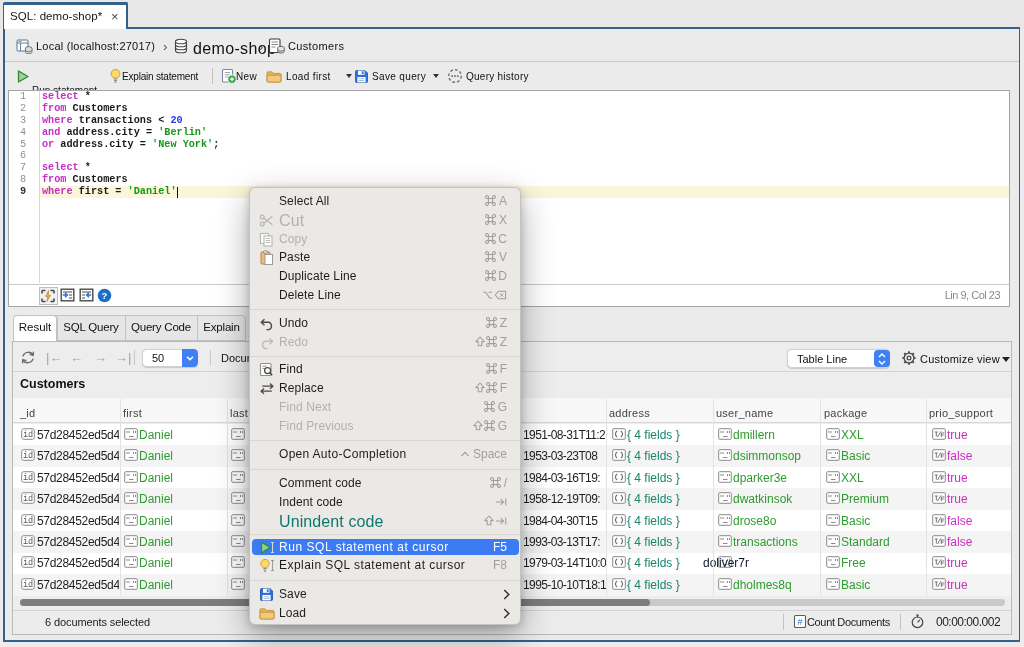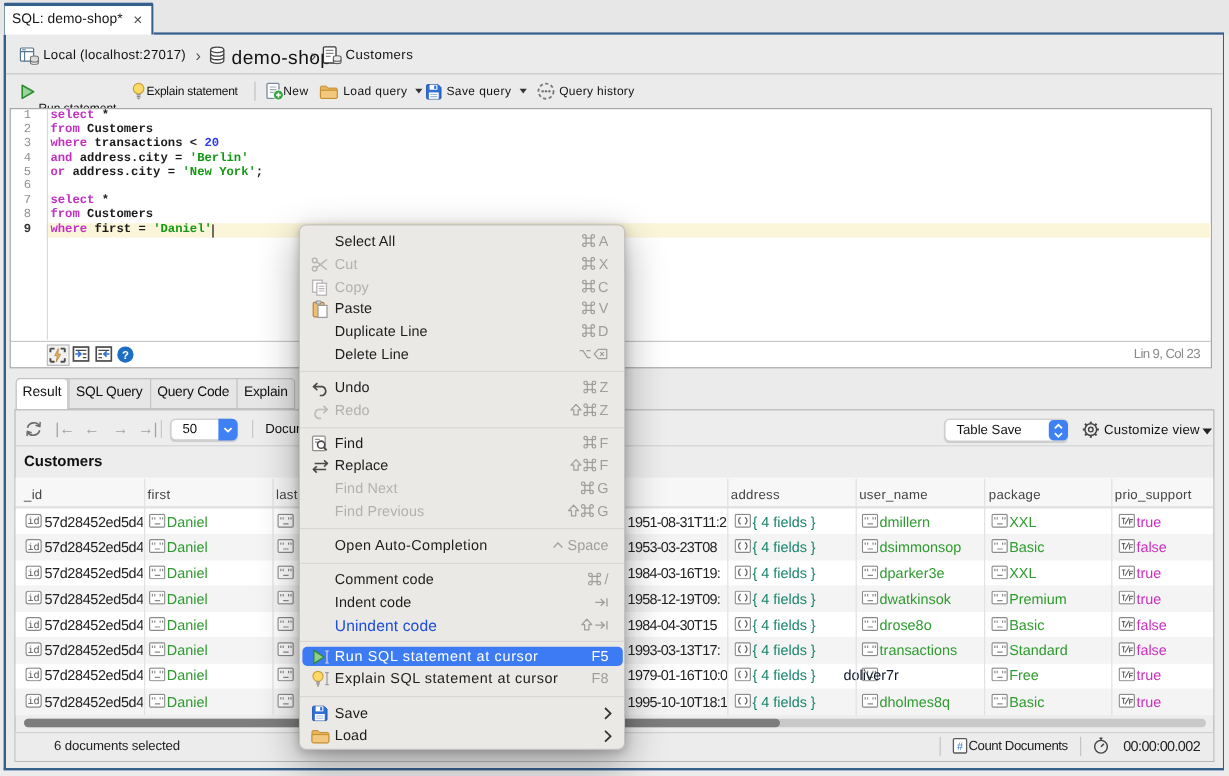--- a/index.html
+++ b/index.html
@@ -72,21 +72,21 @@
       <path d="M12 9.2 v4 M10 11.2 h4" stroke="#fff" stroke-width="1.3"></path>
     </svg>
   </div>
 <div class="a" style="left:236px;top:71px;font-size:10px;letter-spacing:0.4px;color:#111">New</div>
 <div class="a ic" style="left:266px;top:70px">
     <svg width="16" height="13" viewBox="0 0 16 13" style="">
       <path d="M1 2.8 a1 1 0 0 1 1-1 H6 L7.5 3.4 H14 a1 1 0 0 1 1 1 V11 a1 1 0 0 1 -1 1 H2 a1 1 0 0 1 -1-1 Z" fill="#e9b35c" stroke="#c08c2c" stroke-width="0.8"></path>
       <path d="M1 5.2 H15 V11 a1 1 0 0 1 -1 1 H2 a1 1 0 0 1 -1-1 Z" fill="#f2c87e" stroke="#c08c2c" stroke-width="0.8"></path>
     </svg>
   </div>
-<div class="a" style="left:286px;top:71px;font-size:10px;letter-spacing:0.35px;color:#111">Load query</div>
+<div class="a" style="left:286px;top:71px;font-size:10px;letter-spacing:0.35px;color:#111">Load first</div>
 <div class="a" style="left:346px;top:74px;width:0;height:0;border:3.5px solid transparent;border-top:4.5px solid #333"></div>
 <div class="a ic" style="left:354px;top:69px">
     <svg width="15" height="15" viewBox="0 0 15 15" style="">
       <path d="M1.5 2.5 a1 1 0 0 1 1-1 H11 L13.5 4 V12.5 a1 1 0 0 1 -1 1 H2.5 a1 1 0 0 1 -1-1 Z" fill="#2f6fd6" stroke="#1d54ab" stroke-width="0.8"></path>
       <rect x="4" y="1.6" width="6.5" height="4.2" fill="#fff"></rect>
       <rect x="7.8" y="2.3" width="1.8" height="2.8" fill="#2f6fd6"></rect>
       <rect x="3.4" y="8" width="8.2" height="5.4" fill="#fff"></rect>
       <path d="M4.6 9.7 h5.8 M4.6 11.5 h5.8" stroke="#9fb8dd" stroke-width="0.9"></path>
     </svg>
   </div>
@@ -183,21 +183,21 @@
 <div class="a" style="left:134px;top:350px;width:1px;height:15px;background:#c8c8c8"></div>
 <div class="a" style="left:142px;top:349px;width:56px;height:18px;background:#fff;border:1px solid #d0d0d0;border-radius:4.5px;box-shadow:0 0.5px 1px rgba(0,0,0,0.15)"></div>
 <div class="a" style="left:152px;top:352px;font-size:11px;color:#111">50</div>
 <div class="a" style="left:182px;top:349px;width:16px;height:18px;background:#3f80f4;border-radius:0 4.5px 4.5px 0"></div>
 <svg class="a" width="10" height="8" viewBox="0 0 10 8" style="left:185px;top:354px">
     <path d="M2 2.8 L5 5.6 L8 2.8" fill="none" stroke="#fff" stroke-width="1.5"></path>
   </svg>
 <div class="a" style="left:210px;top:350px;width:1px;height:15px;background:#c8c8c8"></div>
 <div class="a" style="left:221px;top:352px;font-size:11px;color:#111">Documents in page</div>
 <div class="a" style="left:787px;top:349px;width:103px;height:19px;background:#fff;border:1px solid #d0d0d0;border-radius:4.5px;box-shadow:0 0.5px 1px rgba(0,0,0,0.15)"></div>
-<div class="a" style="left:797px;top:352.5px;font-size:11px;color:#111">Table Save</div>
+<div class="a" style="left:797px;top:352.5px;font-size:11px;color:#111">Table Line</div>
 <div class="a" style="left:874px;top:350px;width:16px;height:17px;background:#3f80f4;border-radius:4px"></div>
 <svg class="a" width="10" height="14" viewBox="0 0 10 14" style="left:877px;top:351.5px">
     <path d="M2 5 L5 2 L8 5 M2 9 L5 12 L8 9" fill="none" stroke="#fff" stroke-width="1.4"></path>
   </svg>
 <div class="a ic" style="left:902px;top:351px">
     <svg width="14" height="14" viewBox="0 0 14 14" style="">
       <circle cx="7" cy="7" r="4.9" fill="none" stroke="#444" stroke-width="1.3"></circle>
       <circle cx="7" cy="7" r="1.9" fill="none" stroke="#444" stroke-width="1.2"></circle>
       <path d="M12.1 7.0 L13.8 7.0" stroke="#444" stroke-width="1.7"></path>
       <path d="M10.6 10.6 L11.8 11.8" stroke="#444" stroke-width="1.7"></path>
@@ -562,21 +562,21 @@
     </svg>
   </div>
 <div class="a" style="left:139px;top:556.4px;font-size:12px;color:#2e9b2e">Daniel</div>
 <div class="a ic" style="left:231px;top:556.4px">
     <svg width="14" height="12" viewBox="0 0 14 12" style="">
       <rect x="0.7" y="0.7" width="12.6" height="10.6" rx="1" fill="#fff" stroke="#8a8a8a" stroke-width="1"></rect>
       <path d="M3 3 v2 M5 3 v2 M9.5 3 v2 M11.5 3 v2" stroke="#8a8a8a" stroke-width="1"></path>
       <path d="M5 8.5 h4.5" stroke="#8a8a8a" stroke-width="1"></path>
     </svg>
   </div>
-<div class="a" style="left:523px;top:556.4px;width:83px;overflow:hidden;font-size:12px;letter-spacing:-0.6px;color:#222;white-space:nowrap">1979-01-16T10:0</div>
+<div class="a" style="left:523px;top:556.4px;width:83px;overflow:hidden;font-size:12px;letter-spacing:-0.6px;color:#222;white-space:nowrap">1979-03-14T10:0</div>
 <div class="a ic" style="left:612px;top:556.4px">
     <svg width="14" height="12" viewBox="0 0 14 12" style="">
       <rect x="0.7" y="0.7" width="12.6" height="10.6" rx="1" fill="#fff" stroke="#8a8a8a" stroke-width="1"></rect>
       <path d="M5.2 3 a3.5 3.5 0 0 0 0 6 M8.8 3 a3.5 3.5 0 0 1 0 6" fill="none" stroke="#666" stroke-width="1.1"></path>
     </svg>
   </div>
 <div class="a" style="left:627px;top:556.4px;font-size:12px;color:#17856b">{ 4 fields }</div>
 <div class="a ic" style="left:718px;top:556.4px">
     <svg width="14" height="12" viewBox="0 0 14 12" style="">
       <rect x="0.7" y="0.7" width="12.6" height="10.6" rx="1" fill="#fff" stroke="#8a8a8a" stroke-width="1"></rect>
@@ -691,21 +691,21 @@
         <path d="M3.4 3.4 h4.2 v4.2 h-4.2 z M3.4 3.4 H2.3 A1.45 1.45 0 1 1 3.4 2.3 Z M7.6 3.4 V2.3 A1.45 1.45 0 1 1 8.7 3.4 Z M7.6 7.6 H8.7 A1.45 1.45 0 1 1 7.6 8.7 Z M3.4 7.6 V8.7 A1.45 1.45 0 1 1 2.3 7.6 Z" fill="none" stroke="#a09e9b" stroke-width="1.05"></path>
       </svg>
     </span><span style="margin-left:2.5px">A</span></div>
 <div class="a ic" style="left:258px;top:212.5px;width:17px;height:15px">
     <svg width="15" height="15" viewBox="0 0 15 15" style="">
       <circle cx="3.2" cy="4" r="1.9" fill="none" stroke="#b5b5b5" stroke-width="1.2"></circle>
       <circle cx="3.2" cy="11" r="1.9" fill="none" stroke="#b5b5b5" stroke-width="1.2"></circle>
       <path d="M4.8 5 L13.4 11.8 M4.8 10 L13.4 3.2" stroke="#b5b5b5" stroke-width="1.2"></path>
     </svg>
   </div>
-<div class="a" style="left:279px;top:210.5px;height:19px;line-height:19px;font-size:12px;letter-spacing:0.1px;color:#b3b1ae">Cut</div>
+<div class="a" style="left:279px;top:210.5px;height:19px;line-height:19px;font-size:16px;letter-spacing:0.1px;color:#b3b1ae">Cut</div>
 <div class="a" style="left:249px;top:210.5px;width:258px;height:19px;line-height:19px;font-size:12px;color:#a09e9b;text-align:right"><span class="ic" style="margin-left:1px;vertical-align:-1px">
       <svg width="11" height="11" viewBox="0 0 11 11" style="">
         <path d="M3.4 3.4 h4.2 v4.2 h-4.2 z M3.4 3.4 H2.3 A1.45 1.45 0 1 1 3.4 2.3 Z M7.6 3.4 V2.3 A1.45 1.45 0 1 1 8.7 3.4 Z M7.6 7.6 H8.7 A1.45 1.45 0 1 1 7.6 8.7 Z M3.4 7.6 V8.7 A1.45 1.45 0 1 1 2.3 7.6 Z" fill="none" stroke="#a09e9b" stroke-width="1.05"></path>
       </svg>
     </span><span style="margin-left:2.5px">X</span></div>
 <div class="a ic" style="left:258px;top:231.5px;width:17px;height:15px">
     <svg width="15" height="15" viewBox="0 0 15 15" style="">
       <rect x="1.5" y="1.5" width="8" height="10" fill="#fff" stroke="#b5b5b5" stroke-width="1.1"></rect>
       <rect x="5" y="4" width="8" height="10" fill="#fff" stroke="#b5b5b5" stroke-width="1.1"></rect>
       <path d="M6.6 6.5 h4.8 M6.6 8.5 h4.8 M6.6 10.5 h4.8" stroke="#b5b5b5" stroke-width="0.9"></path>
@@ -830,21 +830,21 @@
       <svg width="11" height="11" viewBox="0 0 11 11" style="">
         <path d="M3.4 3.4 h4.2 v4.2 h-4.2 z M3.4 3.4 H2.3 A1.45 1.45 0 1 1 3.4 2.3 Z M7.6 3.4 V2.3 A1.45 1.45 0 1 1 8.7 3.4 Z M7.6 7.6 H8.7 A1.45 1.45 0 1 1 7.6 8.7 Z M3.4 7.6 V8.7 A1.45 1.45 0 1 1 2.3 7.6 Z" fill="none" stroke="#a09e9b" stroke-width="1.05"></path>
       </svg>
     </span><span style="margin-left:2.5px">/</span></div>
 <div class="a" style="left:279px;top:493.0px;height:19px;line-height:19px;font-size:12px;letter-spacing:0.1px;color:#1d1d1d">Indent code</div>
 <div class="a" style="left:249px;top:493.0px;width:258px;height:19px;line-height:19px;font-size:12px;color:#a09e9b;text-align:right"><span class="ic" style="margin-left:1px;vertical-align:-1px">
       <svg width="12" height="10" viewBox="0 0 12 10" style="">
         <path d="M1 5 H8.2 M5.6 2.2 L8.6 5 L5.6 7.8 M10.8 1.5 V8.5" fill="none" stroke="#a09e9b" stroke-width="1.1"></path>
       </svg>
     </span></div>
-<div class="a" style="left:279px;top:512.0px;height:19px;line-height:19px;font-size:13px;letter-spacing:0.1px;color:#1d4ed8">Unindent code</div>
+<div class="a" style="left:279px;top:512.0px;height:19px;line-height:19px;font-size:16px;letter-spacing:0.1px;color:#0f766e">Unindent code</div>
 <div class="a" style="left:249px;top:512.0px;width:258px;height:19px;line-height:19px;font-size:12px;color:#a09e9b;text-align:right"><span class="ic" style="margin-left:1px;vertical-align:-1px">
       <svg width="10" height="11" viewBox="0 0 10 11" style="">
         <path d="M5 1 L9.2 5.6 H6.8 V9.8 H3.2 V5.6 H0.8 Z" fill="none" stroke="#a09e9b" stroke-width="1.05" stroke-linejoin="round"></path>
       </svg>
     </span><span class="ic" style="margin-left:1px;vertical-align:-1px">
       <svg width="12" height="10" viewBox="0 0 12 10" style="">
         <path d="M1 5 H8.2 M5.6 2.2 L8.6 5 L5.6 7.8 M10.8 1.5 V8.5" fill="none" stroke="#a09e9b" stroke-width="1.1"></path>
       </svg>
     </span></div>
 <div class="a ic" style="left:258px;top:540.0px;width:17px;height:15px">

